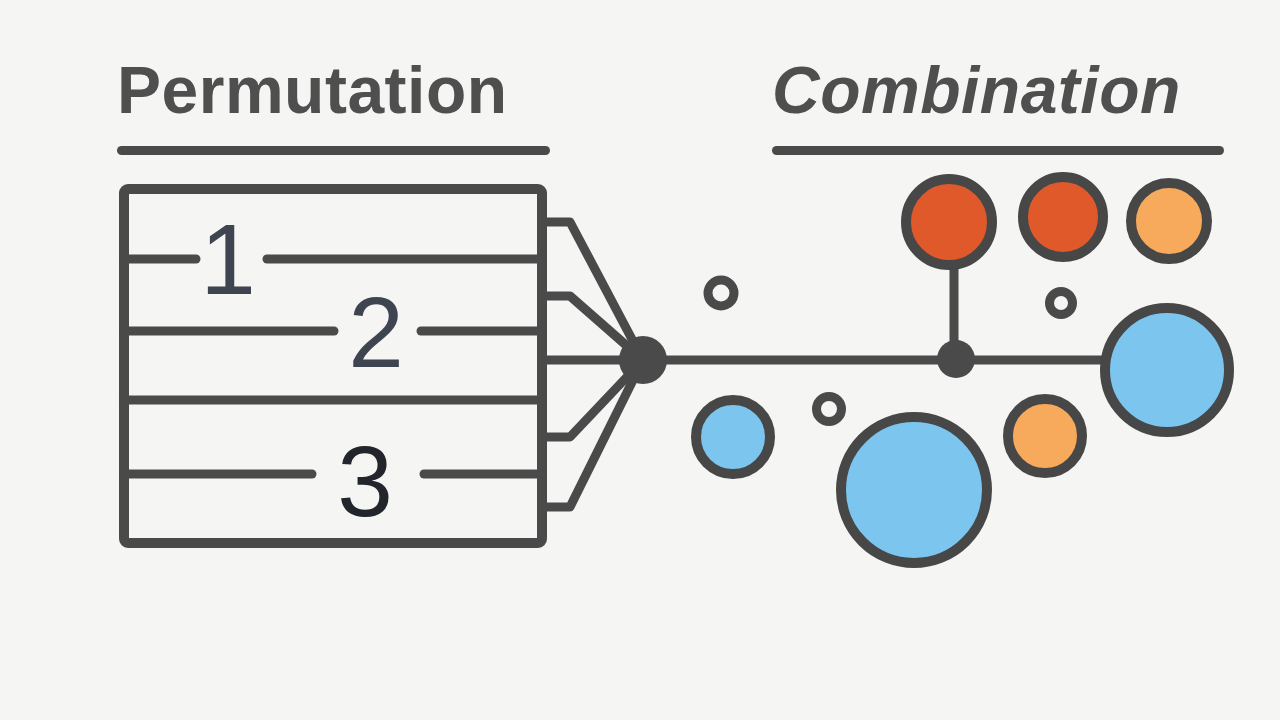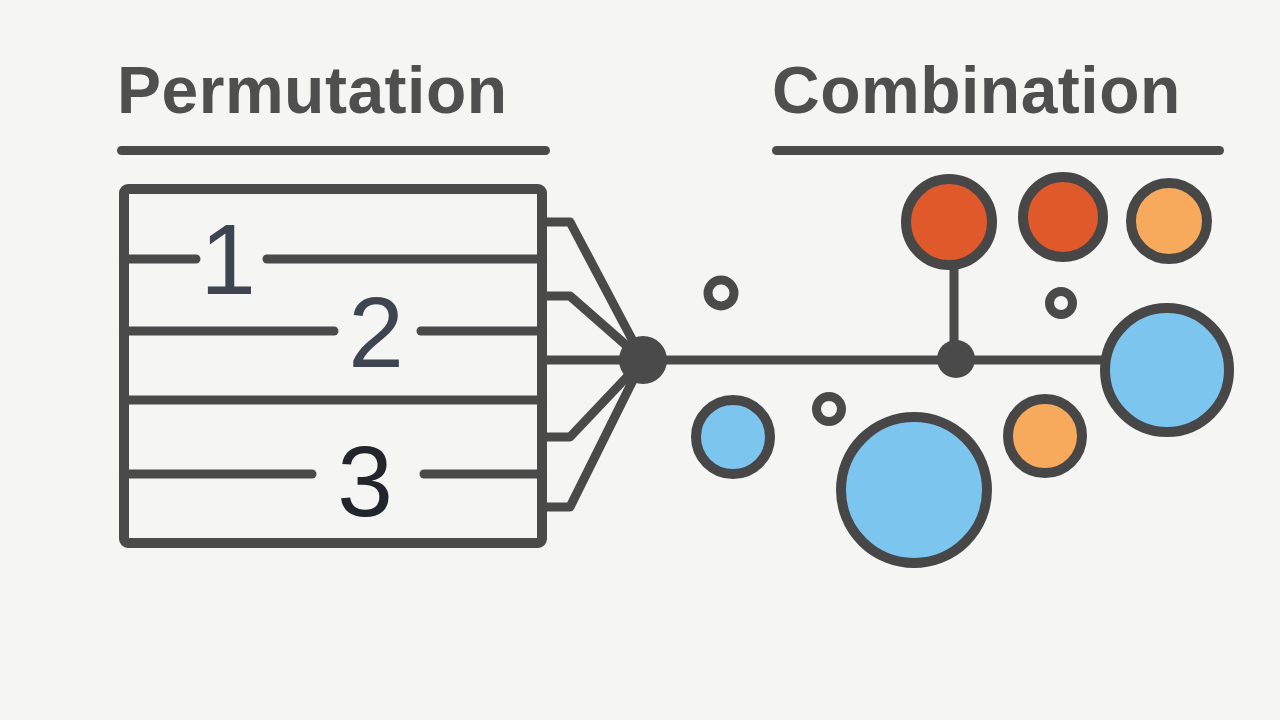--- a/index.html
+++ b/index.html
@@ -20,21 +20,21 @@
   .diagram-title {
     position: absolute;
     top: 52px;
     font-size: 66px;
     font-weight: bold;
     color: #4f4f50;
     letter-spacing: 0.5px;
     white-space: nowrap;
   }
   .title-permutation { left: 74px; }
-  .title-combination { left: 729px; }
+  .title-combination { left: 729px; font-style: italic; }
   .title-underline {
     position: absolute;
     top: 146px;
     height: 9px;
     background: #4a4a4b;
     border-radius: 5px;
   }
   .underline-permutation { left: 74px; width: 433px; }
   .underline-combination { left: 729px; width: 452px; }
   svg.diagram {

